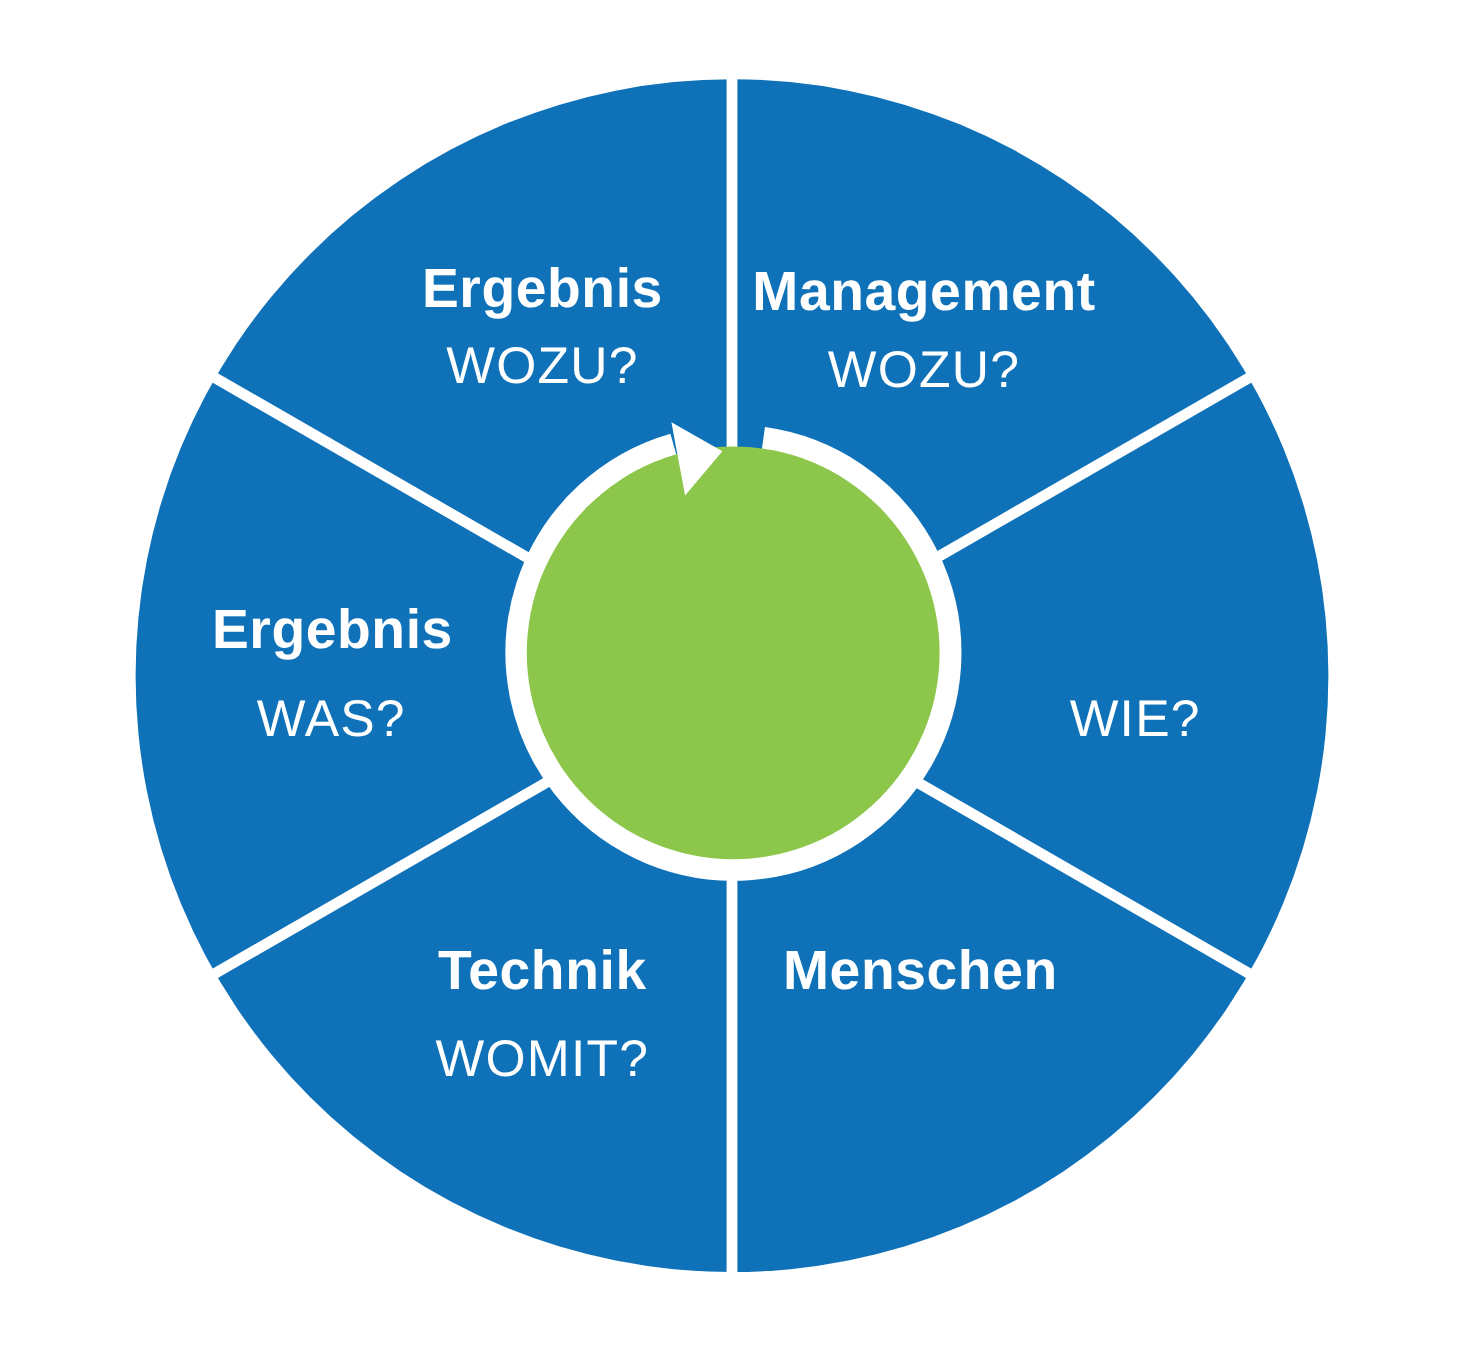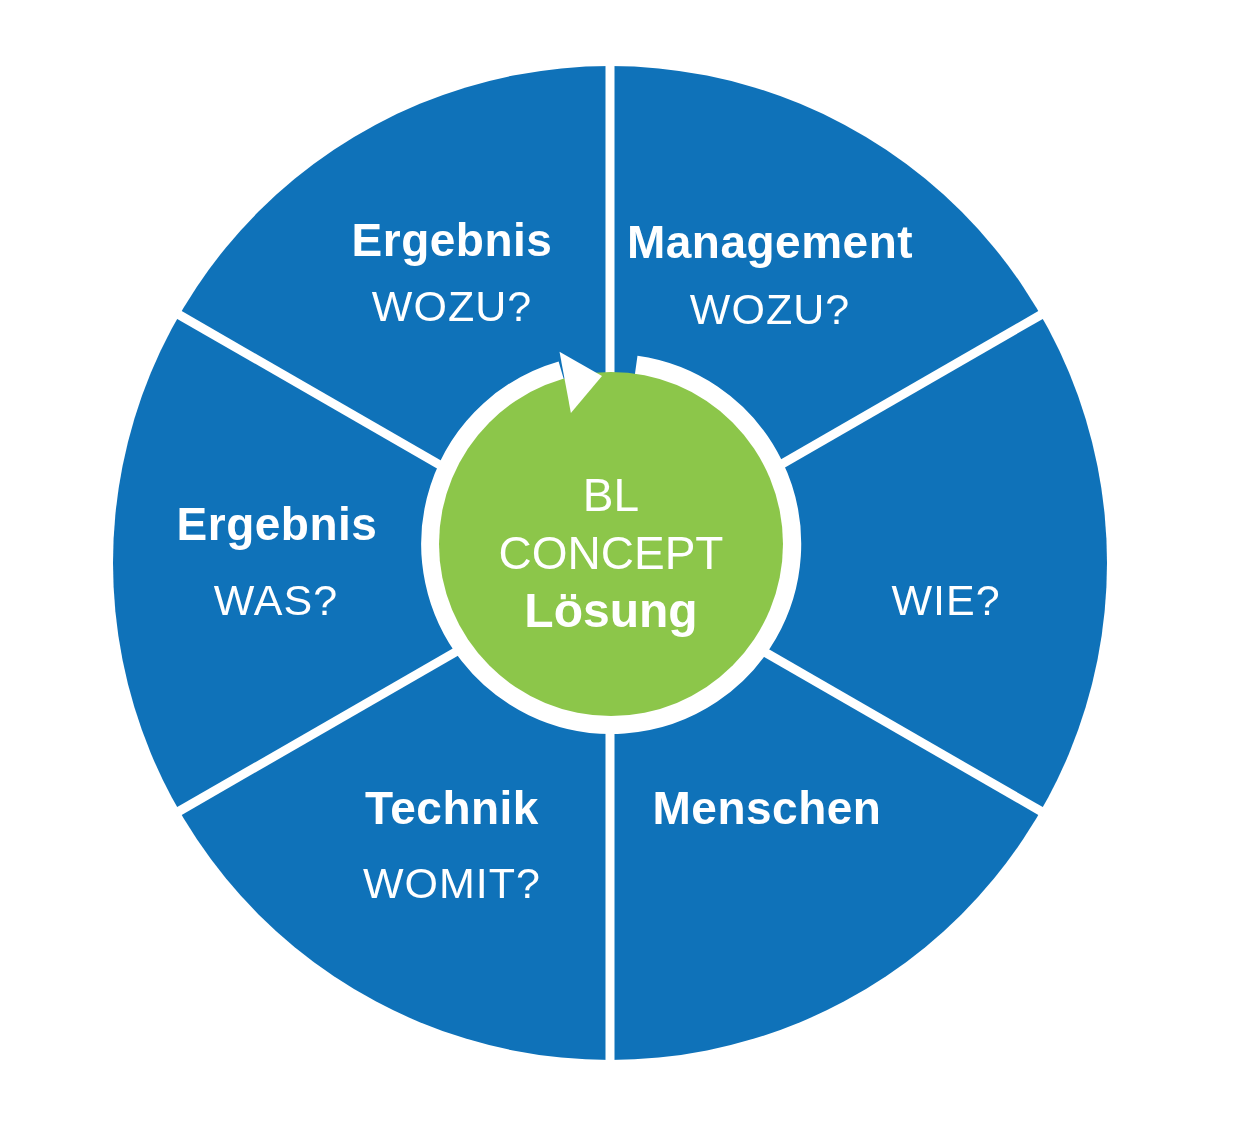--- a/index.html
+++ b/index.html
@@ -106,19 +106,14 @@
   <div class="lbl question pos-organisation-q">WIE?</div>
 
   <div class="lbl title pos-menschen-t">Menschen</div>
 
   <div class="lbl question pos-technik-q">WOMIT?</div>
   <div class="lbl title pos-technik-t">Technik</div>
 
   <div class="lbl title pos-steuerung-t">Ergebnis</div>
   <div class="lbl question pos-steuerung-q">WAS?</div>
 
-  <div class="center-block">
-    <div>BL</div>
-    <div>CONCEPT</div>
-    <div class="bold-line">Lösung</div>
-  </div>
 
 </div>
 
 </body></html>

